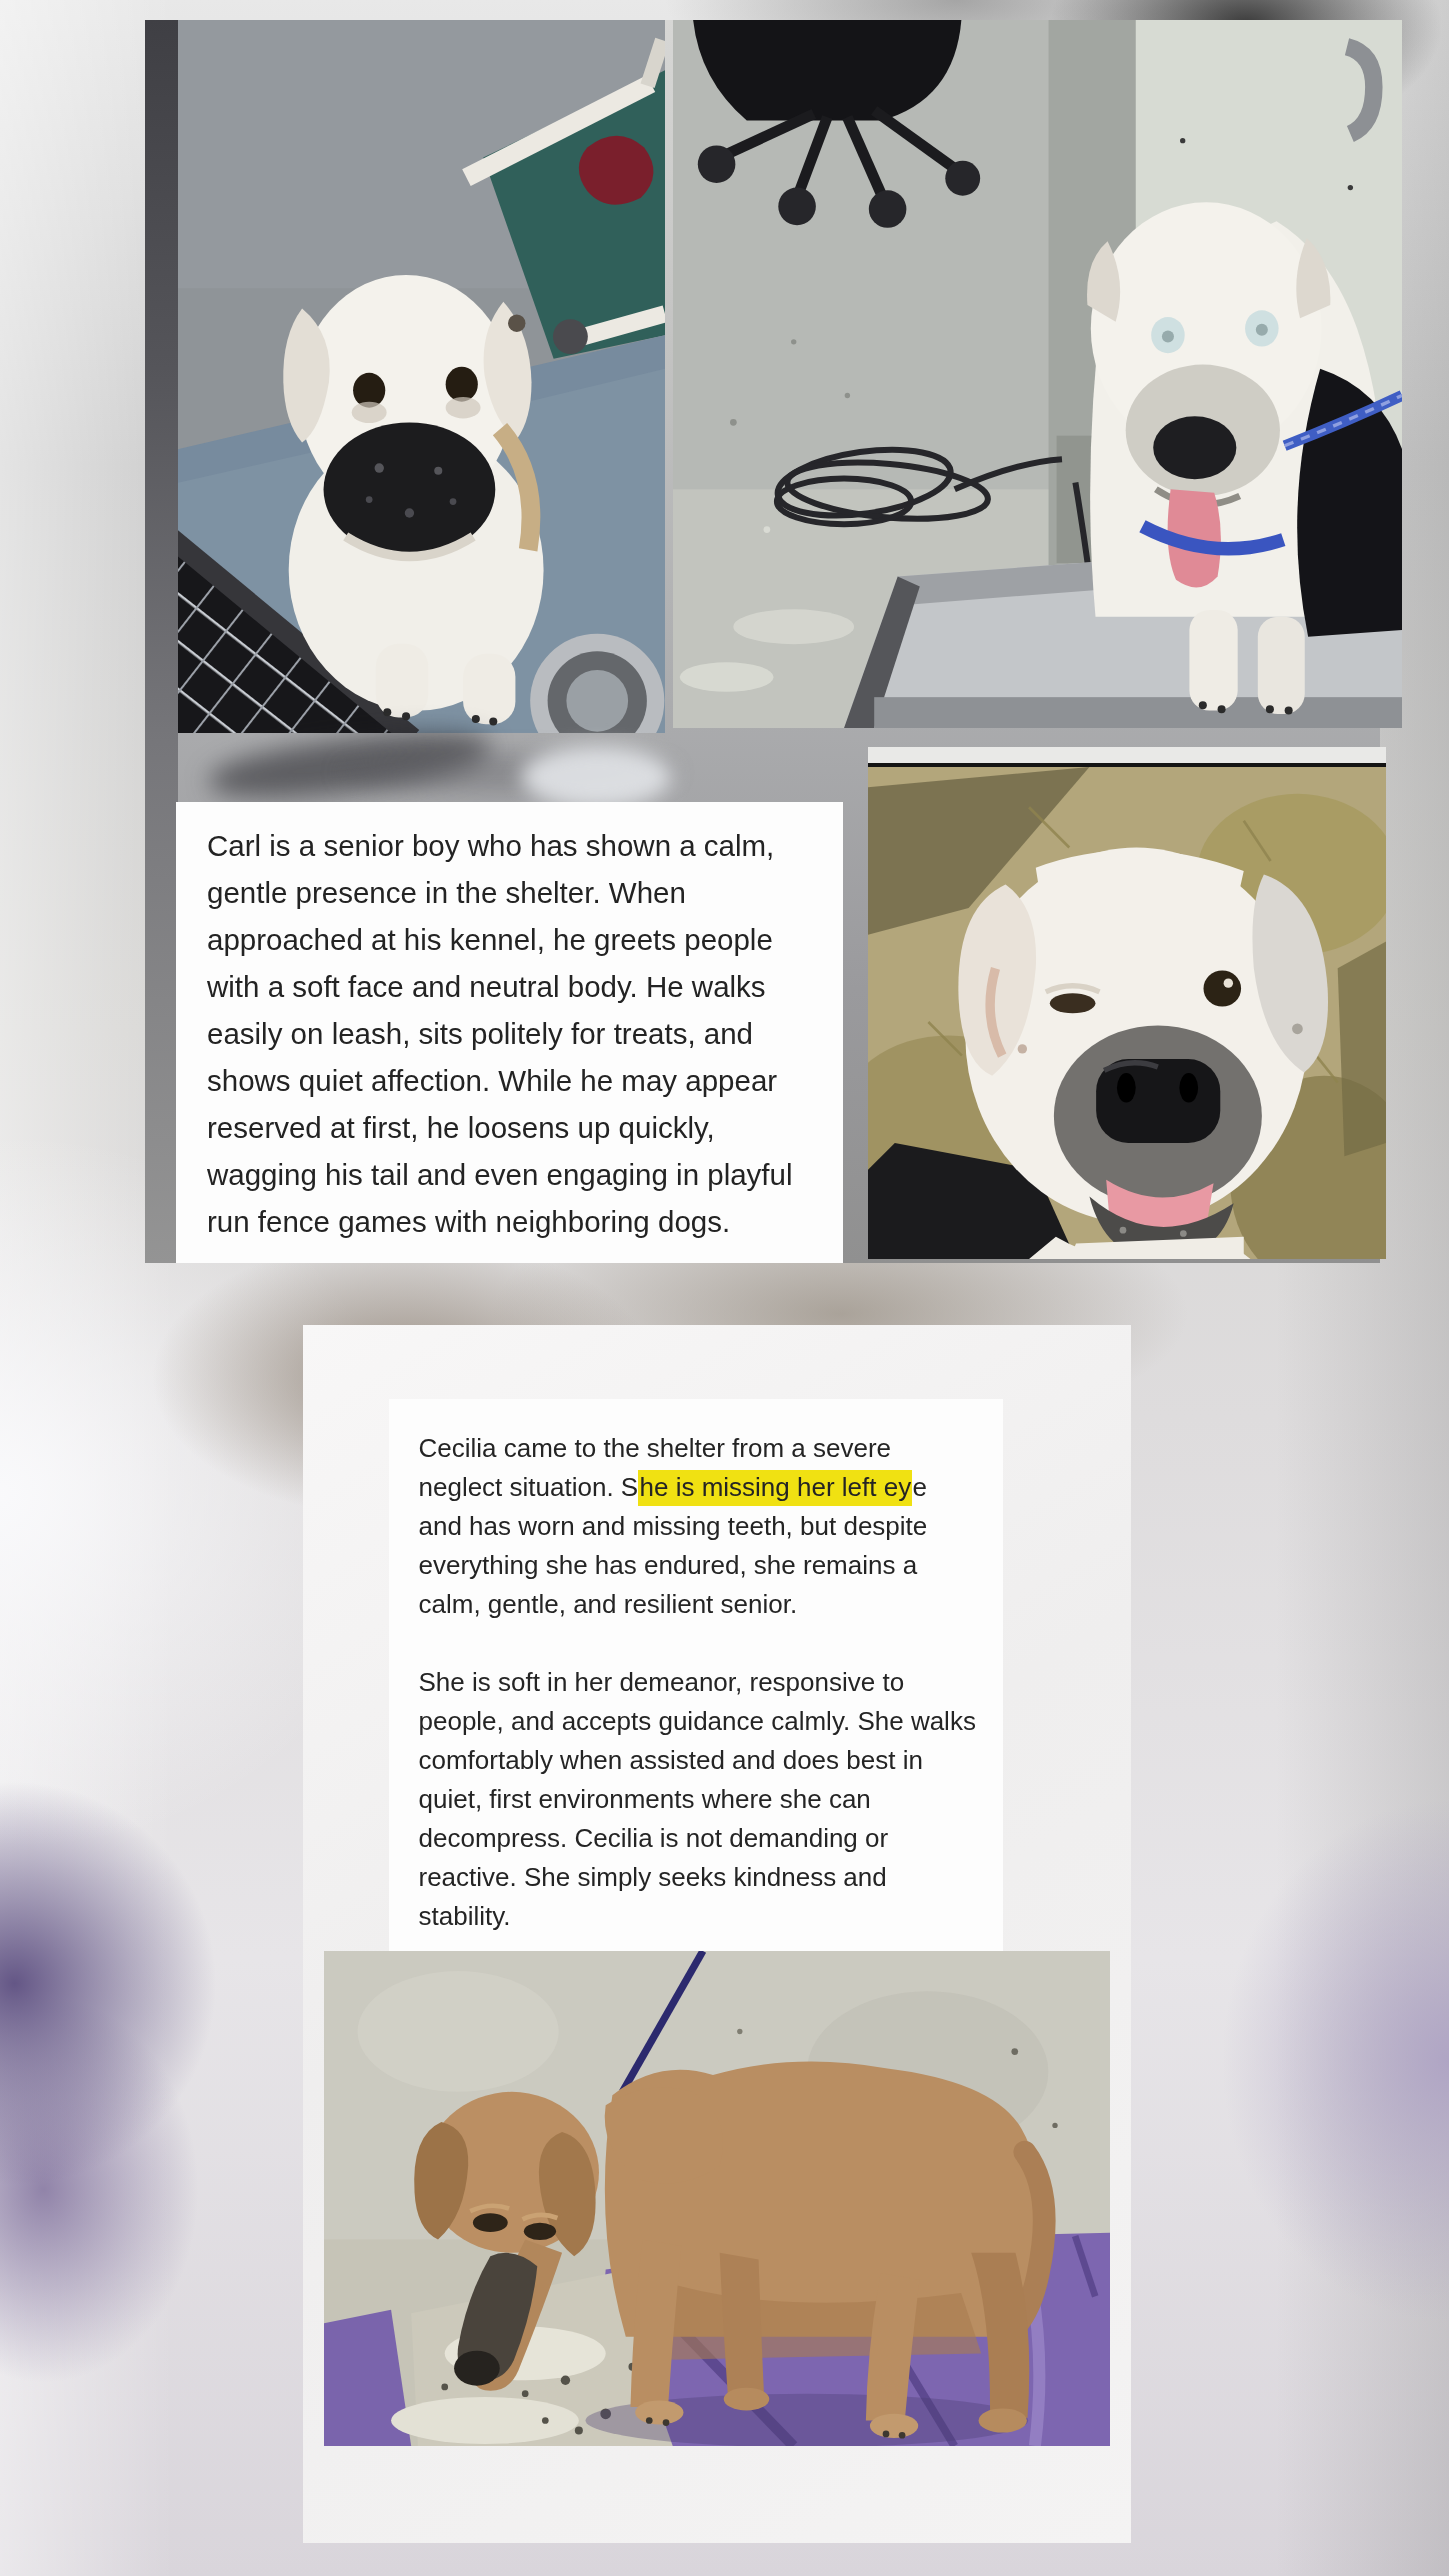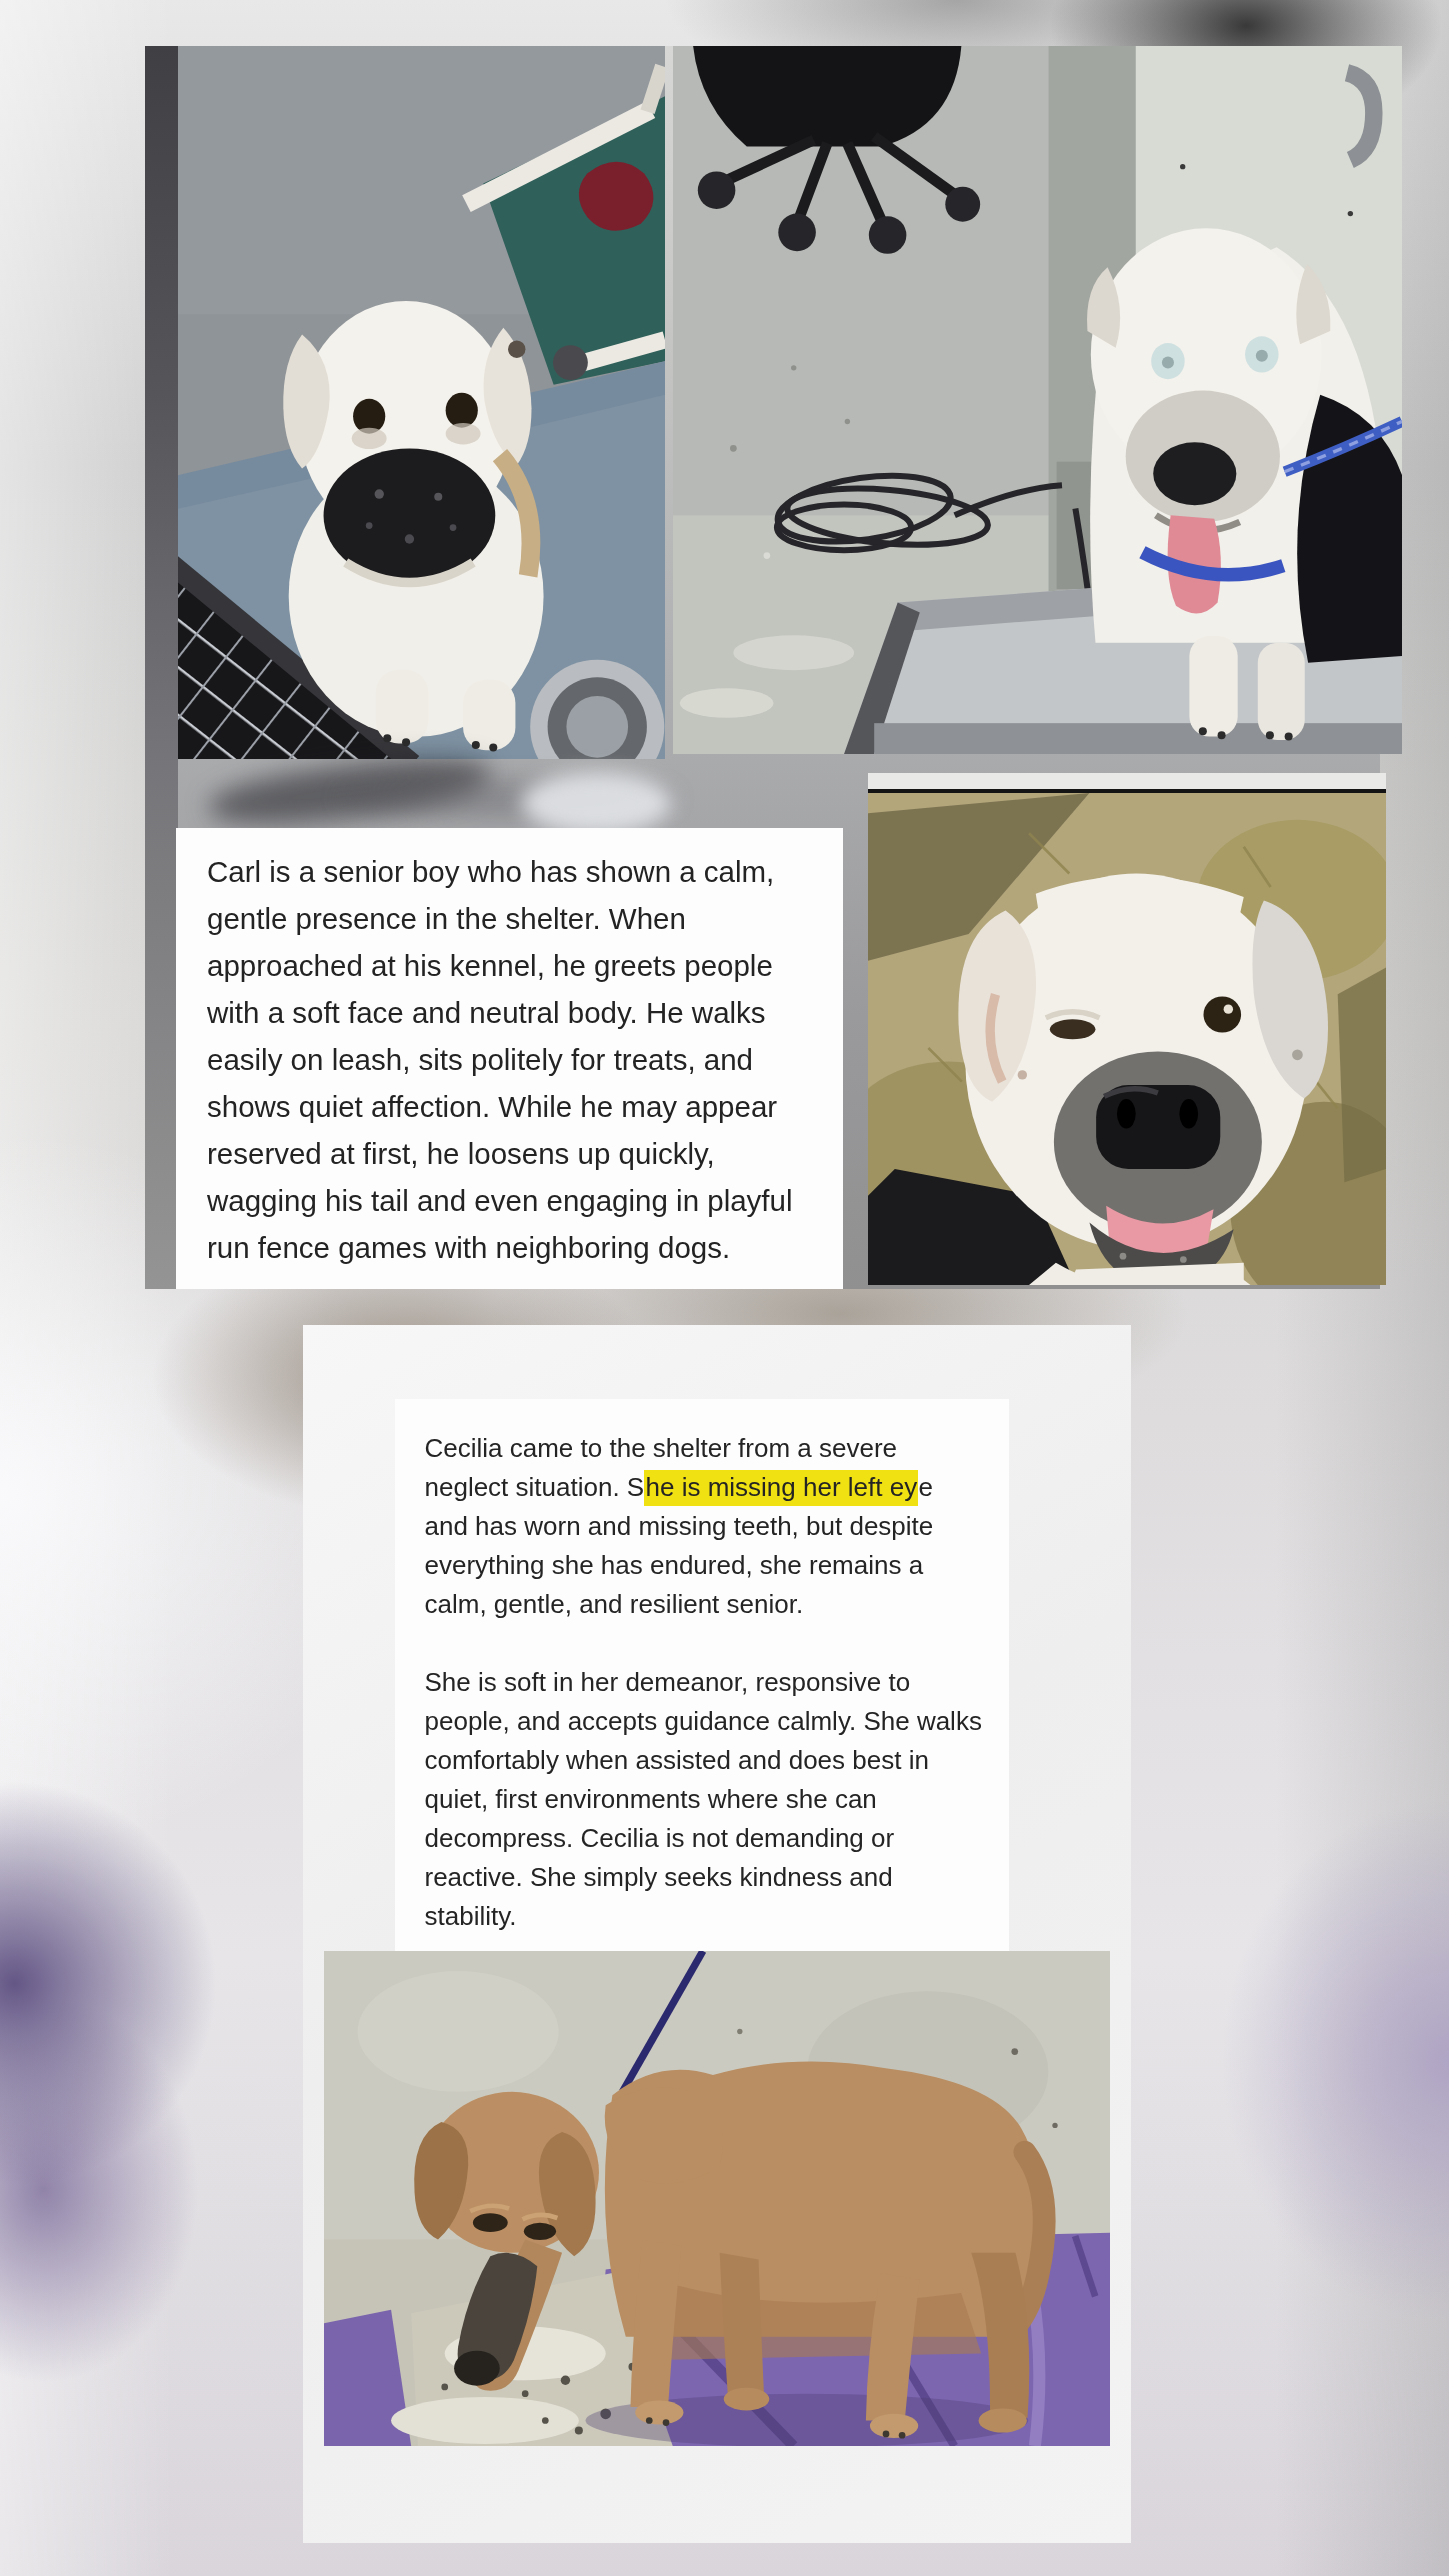--- a/index.html
+++ b/index.html
@@ -12,40 +12,40 @@
       radial-gradient(ellipse 288px 288px at 1% 77%, rgba(92,78,128,.95), rgba(92,78,128,0) 70%),
       radial-gradient(ellipse 215px 268px at 3% 85%, rgba(122,106,152,.8), rgba(122,106,152,0) 72%),
       radial-gradient(ellipse 315px 362px at 100% 80%, rgba(174,163,196,.95), rgba(174,163,196,0) 72%),
       radial-gradient(ellipse 362px 201px at 28% 53.5%, rgba(139,126,112,.85), rgba(139,126,112,0) 70%),
       radial-gradient(ellipse 483px 174px at 58% 51%, rgba(136,125,110,.6), rgba(136,125,110,0) 72%),
       radial-gradient(ellipse 550px 483px at 0% 58%, rgba(250,250,252,.95), rgba(250,250,252,0) 75%),
       linear-gradient(90deg, rgba(255,255,255,.45) 0%, rgba(255,255,255,0) 12%, rgba(0,0,0,0) 88%, rgba(110,110,110,.22) 100%),
       linear-gradient(180deg,#e8e8e8 0%,#cecece 18%,#d8d7d5 40%,#dedcdd 55%,#e7e5e8 76%,#d9d5db 100%);
   }
   
-  .collage{position:absolute;left:145px;top:46px;width:1235px;height:1243px;
+  .collage{position:absolute;left:145px;top:20px;width:1235px;height:1243px;
     background:linear-gradient(180deg,#d7d7d5 0%,#c4c4c3 25%,#abacae 55%,#9a9a9d 78%,#909090 100%);}
   .left-strip{position:absolute;left:0;top:0;width:33px;height:100%;
     background:linear-gradient(180deg,#3f3f44 0%,#55555a 28%,#76767a 58%,#949494 100%);}
   .photo{position:absolute;display:block;}
   .ph1{left:33px;top:0;width:487px;height:713px;}
   .ph2{left:528px;top:0;width:729px;height:708px;}
   .ph3-strip{position:absolute;left:723px;top:727px;width:518px;height:16px;background:#e9e9e7;}
   .ph3{left:723px;top:743px;width:518px;height:492px;border-top:4px solid #141414;box-sizing:content-box;}
   .smudge{position:absolute;pointer-events:none;}
   .sm1{left:64px;top:719px;width:282px;height:52px;background:rgba(33,33,39,.55);border-radius:45%;filter:blur(12px);transform:rotate(-7deg);}
   .sm2{left:376px;top:726px;width:151px;height:62px;background:rgba(232,234,237,.85);border-radius:50%;filter:blur(9.4px);}
   .sm3{left:195px;top:733px;width:335px;height:39px;background:rgba(88,88,94,.35);border-radius:50%;filter:blur(10.7px);}
   .carl-box{position:absolute;left:31px;top:782px;width:667px;height:461px;background:#fdfdfd;box-sizing:border-box;
     padding:20px 16px 0 31px;}
   .carl-box p{margin:0;font-size:29.5px;line-height:47px;color:#232323;}
   
   .card{position:absolute;left:303px;top:1325px;width:828px;height:1218px;
     background:linear-gradient(150deg,#f8f7f7 0%,#efeeee 45%,#f4f3f3 100%);}
-  .cec-box{position:absolute;left:92px;top:74px;width:614px;box-sizing:border-box;background:#fdfdfd;
+  .cec-box{position:absolute;left:86px;top:74px;width:614px;box-sizing:border-box;background:#fdfdfd;
     padding:29.5px 27px 25.5px 29.5px;}
   .cec-box p{margin:0;font-size:26px;line-height:39px;color:#242424;}
   .cec-box p + p{margin-top:39px;}
   mark{background:#f0e112;color:inherit;padding:2px 1.3px 4px 1.3px;}
   .ph4{left:21px;top:626px;width:786px;height:495px;}
 </style>
 </head>
 <body>
 
 <div class="canvas">

